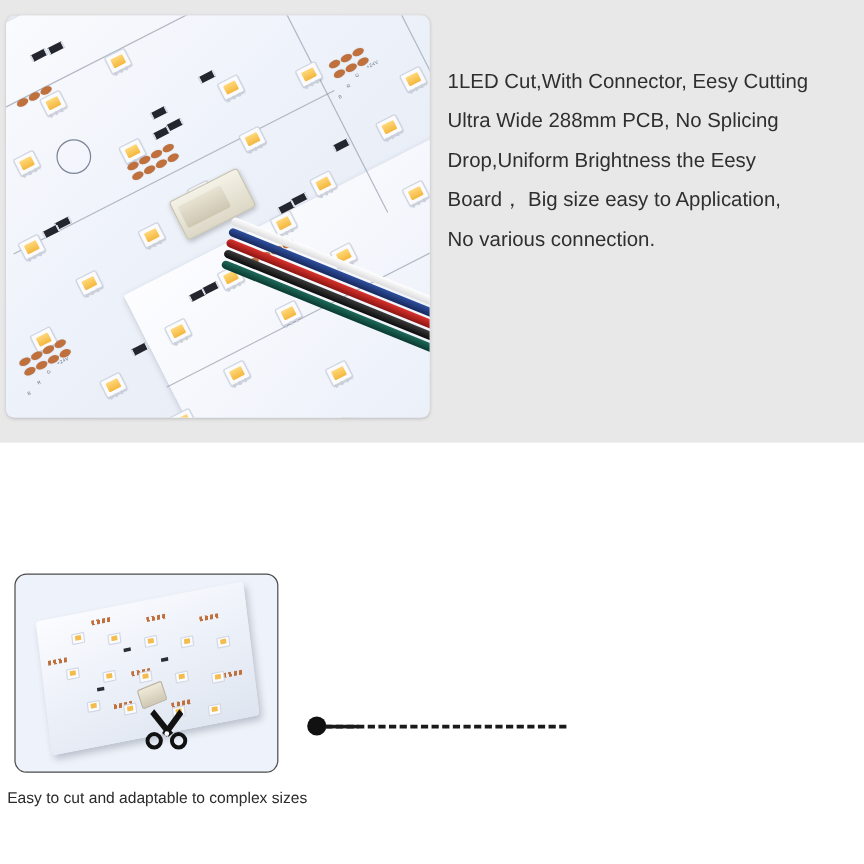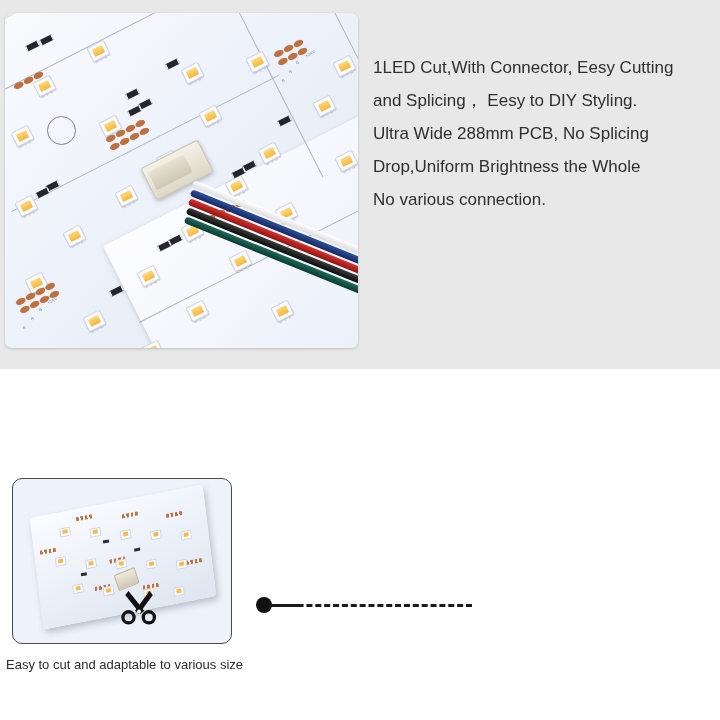--- a/index.html
+++ b/index.html
@@ -368,23 +368,23 @@
 
     <div class="wire" id="wire-white"></div>
     <div class="wire" id="wire-blue"></div>
     <div class="wire" id="wire-red"></div>
     <div class="wire" id="wire-black"></div>
     <div class="wire" id="wire-green"></div>
   </div>
 
   <div id="feature-text">
     <p>1LED Cut,With Connector, Eesy Cutting</p>
-    <p>and Splicing， Eesy to DIY Styling.</p>
     <p>Ultra Wide 288mm  PCB, No Splicing</p>
-    <p>Drop,Uniform Brightness the Whole</p>
+    <p>Drop,Uniform Brightness the Eesy</p>
+    <p>Board， Big size easy to Application,</p>
     <p>No various connection.</p>
   </div>
 </div>
 
 <div id="bottom-section">
 
   <div id="small-board-panel">
     <div id="small-board">
       <div class="mini-pads" style="left:6px;top:34px;"></div>
       <div class="mini-pads" style="left:46px;top:8px;"></div>
@@ -408,21 +408,21 @@
       <div class="mini-led" style="left:34px;top:74px;"></div>
       <div class="mini-led" style="left:64px;top:82px;"></div>
       <div class="mini-led" style="left:104px;top:92px;"></div>
       <div class="mini-led" style="left:134px;top:96px;"></div>
       <div class="mini-smd" style="left:70px;top:36px;"></div>
       <div class="mini-smd" style="left:100px;top:50px;"></div>
       <div class="mini-smd" style="left:44px;top:64px;"></div>
       <div id="mini-connector"></div>
     </div>
   </div>
-  <div id="small-board-caption">Easy to cut and adaptable to various size</div>
+  <div id="small-board-caption">Easy to cut and adaptable to complex sizes</div>
 
   <div id="cut-dot"></div>
   <div id="cut-line"></div>
   <div id="cut-line-solid"></div>
 
   <svg id="scissors-icon" viewBox="0 0 64 64" style="position:absolute;left:118px;top:214px;width:42px;height:45px;">
     <g fill="#111111">
       <path d="M16 10 L40 40 L34 45 L11 16 Z"></path>
       <path d="M48 10 L26 40 L32 45 L53 16 Z"></path>
       <circle cx="16" cy="50" r="8.5" fill="none" stroke="#111111" stroke-width="5"></circle>

